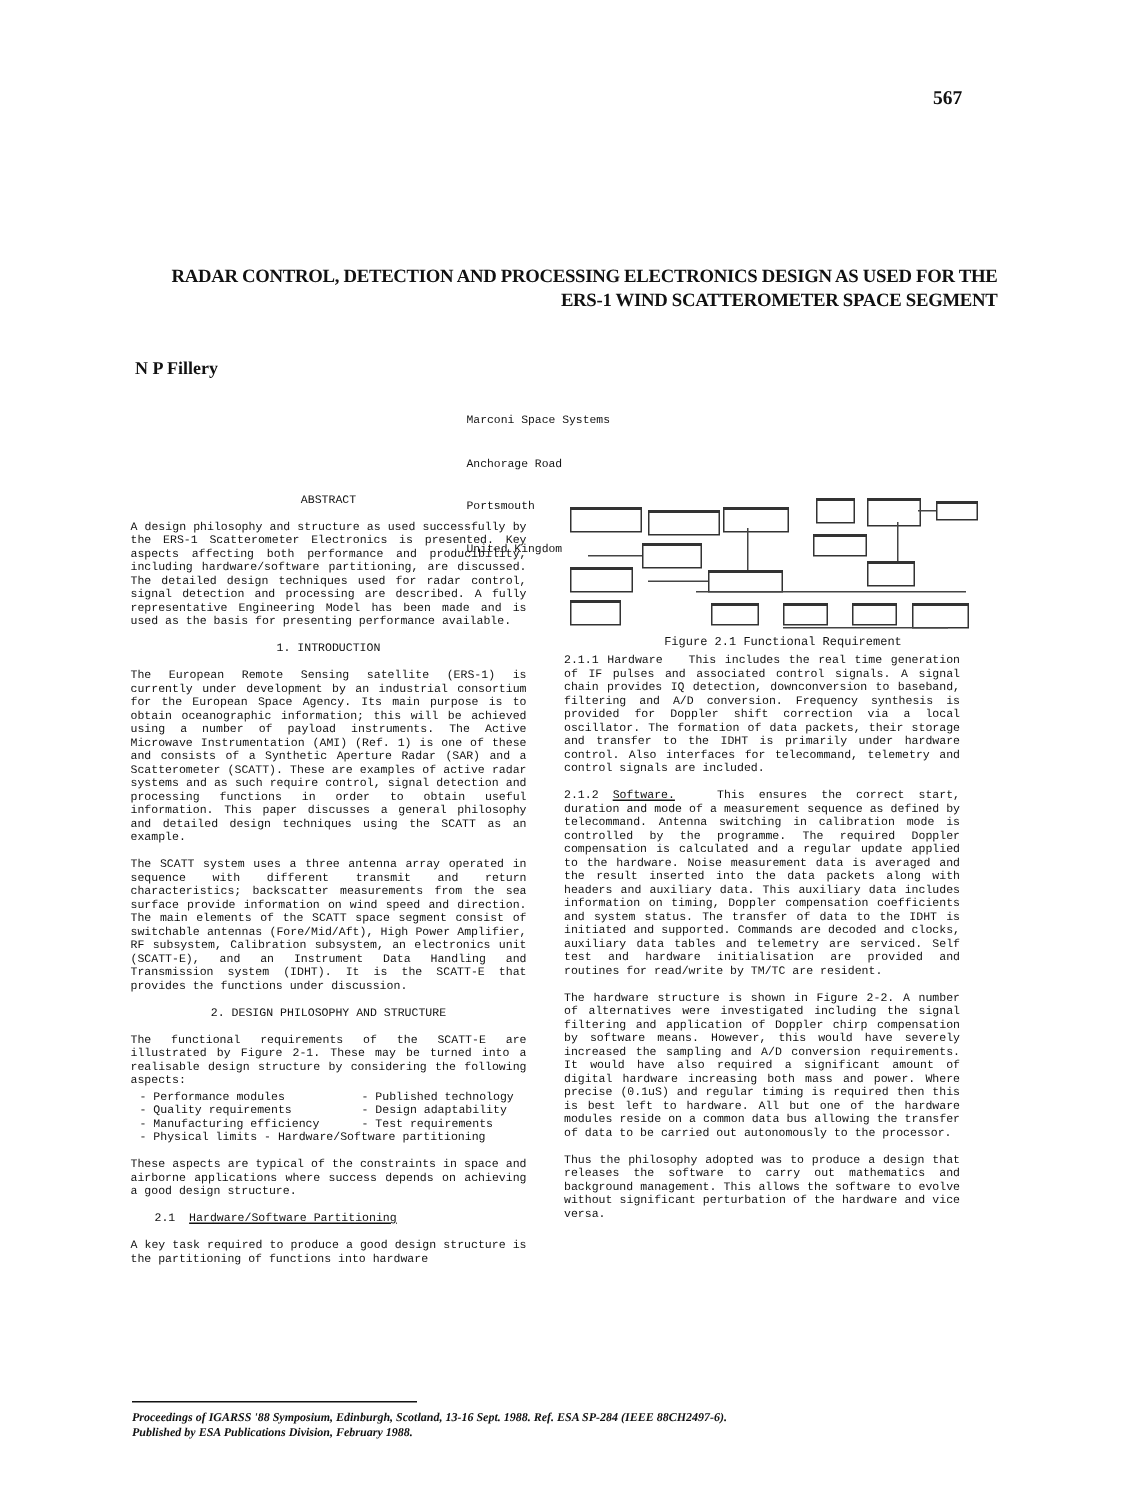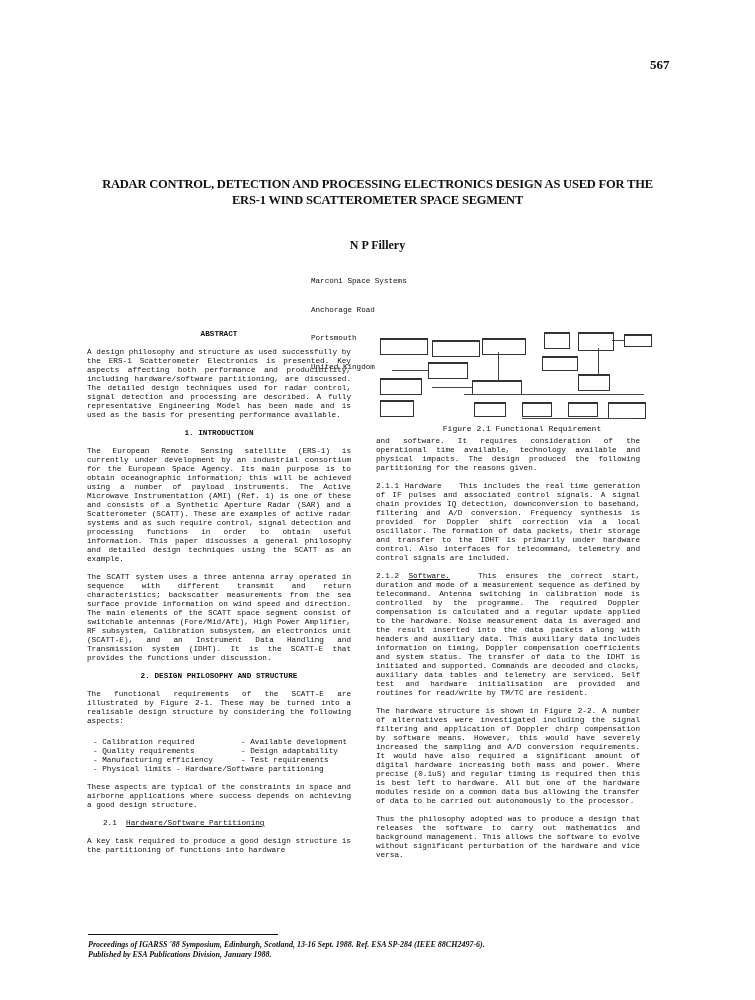--- a/index.html
+++ b/index.html
@@ -1,27 +1,27 @@
 <!DOCTYPE html>
 <html><head>
 <meta charset="utf-8">
 <style>
   html, body { margin: 0; padding: 0; background: #ffffff; }
   body { width: 755px; height: 1000px; position: relative; overflow: hidden; color: #111; }
   .serif { font-family: "Liberation Serif", "DejaVu Serif", serif; }
   .mono { font-family: "Liberation Mono", "DejaVu Sans Mono", monospace; }
-  #page-number { position: absolute; left: 622px; top: 57px; font-size: 13px; font-weight: bold; margin-left: 28px; }
-  #title { position: absolute; left: 90px; top: 176px; width: 575px; text-align: center; font-size: 12.5px; font-weight: bold; line-height: 16px; letter-spacing: -0.2px; }
-  #author { position: absolute; left: 90px; top: 238px; width: 575px; text-align: center; font-size: 12px; font-weight: bold; }
+  #page-number { position: absolute; left: 622px; top: 57px; font-size: 13px; font-weight: bold; }
+  #title { position: absolute; left: 90px; top: 176px; width: 575px; text-align: right; font-size: 12.5px; font-weight: bold; line-height: 16px; letter-spacing: -0.2px; }
+  #author { position: absolute; left: 90px; top: 238px; width: 575px; font-size: 12px; font-weight: bold; }
   #affil { position: absolute; left: 311px; top: 258px; font-size: 7.6px; line-height: 9.5px; white-space: pre; }
   .col { position: absolute; font-size: 7.7px; line-height: 9px; text-align: justify; }
   #left-col { left: 87px; top: 330px; width: 264px; }
   #right-col { left: 376px; top: 437px; width: 264px; }
   .col p { margin: 0 0 9px 0; }
-  .col h3 { margin: 0 0 9px 0; font-size: 7.7px; font-weight: bold; text-align: center; }
+  .col h3 { margin: 0 0 9px 0; font-size: 7.7px; font-weight: normal; text-align: center; }
   .col .sub { margin: 0 0 9px 16px; }
   .ul { text-decoration: underline; }
   .aspects { margin: 0 0 9px 0; }
   .aspects .row { display: flex; }
   .aspects .a { width: 148px; padding-left: 6px; }
   #figure { position: absolute; left: 372px; top: 330px; width: 300px; height: 90px; }
   #figure .box { position: absolute; border: 1px solid #333; border-top-width: 2px; }
   #figure .ln { position: absolute; background: #444; }
   #fig-caption { position: absolute; left: 372px; top: 424px; width: 300px; text-align: center; font-size: 8px; }
   #footer-rule { position: absolute; left: 88px; top: 934px; width: 190px; height: 1px; background: #111; }
@@ -46,25 +46,25 @@
   <div>United Kingdom</div>
 </div>
 
 <div id="left-col" class="col mono">
   <h3>ABSTRACT</h3>
   <p>A design philosophy and structure as used successfully by the ERS-1 Scatterometer Electronics is presented. Key aspects affecting both performance and producibility, including hardware/software partitioning, are discussed. The detailed design techniques used for radar control, signal detection and processing are described. A fully representative Engineering Model has been made and is used as the basis for presenting performance available.</p>
   <h3 style="">1.   INTRODUCTION</h3>
   <p>The European Remote Sensing satellite (ERS-1) is currently under development by an industrial consortium for the European Space Agency. Its main purpose is to obtain oceanographic information; this will be achieved using a number of payload instruments. The Active Microwave Instrumentation (AMI) (Ref. 1) is one of these and consists of a Synthetic Aperture Radar (SAR) and a Scatterometer (SCATT). These are examples of active radar systems and as such require control, signal detection and processing functions in order to obtain useful information. This paper discusses a general philosophy and detailed design techniques using the SCATT as an example.</p>
   <p>The SCATT system uses a three antenna array operated in sequence with different transmit and return characteristics; backscatter measurements from the sea surface provide information on wind speed and direction. The main elements of the SCATT space segment consist of switchable antennas (Fore/Mid/Aft), High Power Amplifier, RF subsystem, Calibration subsystem, an electronics unit (SCATT-E), and an Instrument Data Handling and Transmission system (IDHT). It is the SCATT-E that provides the functions under discussion.</p>
   <h3>2.   DESIGN PHILOSOPHY AND STRUCTURE</h3>
-  <p style="margin-bottom:12px">The functional requirements of the SCATT-E are illustrated by Figure 2-1. These may be turned into a realisable design structure by considering the following aspects:</p>
+  <p style="margin-bottom:2px">The functional requirements of the SCATT-E are illustrated by Figure 2-1. These may be turned into a realisable design structure by considering the following aspects:</p>
   <div class="aspects">
     <div class="row">
-      <span class="a">- Calibration required</span>
-      <span>- Available development</span>
+      <span class="a">- Performance modules</span>
+      <span>- Published technology</span>
     </div>
     <div class="row">
       <span class="a">- Quality requirements</span>
       <span>- Design adaptability</span>
     </div>
     <div class="row">
       <span class="a">- Manufacturing efficiency</span>
       <span>- Test requirements</span>
     </div>
     <div class="row">
@@ -99,28 +99,27 @@
   <div class="ln" style="left:92px;top:64px;width:180px;height:1px"></div>
   <div class="ln" style="left:150px;top:88px;width:110px;height:1px"></div>
   <div class="ln" style="left:126px;top:22px;width:1px;height:28px"></div>
   <div class="ln" style="left:226px;top:18px;width:1px;height:26px"></div>
   <div class="ln" style="left:240px;top:10px;width:12px;height:1px"></div>
   <div class="ln" style="left:20px;top:40px;width:36px;height:1px"></div>
 </div>
 <div id="fig-caption" class="mono">Figure 2.1 Functional Requirement</div>
 
 <div id="right-col" class="col mono">
-  <p>and software. It requires consideration of the operational time available, technology available and physical impacts. The design produced the following partitioning for the reasons given.</p>
   <p>
     <span>2.1.1 Hardware</span>&nbsp;&nbsp;&nbsp;<span>This includes the real time generation of IF pulses and associated control signals. A signal chain provides IQ detection, downconversion to baseband, filtering and A/D conversion. Frequency synthesis is provided for Doppler shift correction via a local oscillator. The formation of data packets, their storage and transfer to the IDHT is primarily under hardware control. Also interfaces for telecommand, telemetry and control signals are included.</span>
   </p>
   <p>
     <span>2.1.2</span>&nbsp;<span class="ul">Software.</span>&nbsp;&nbsp;&nbsp;<span>This ensures the correct start, duration and mode of a measurement sequence as defined by telecommand. Antenna switching in calibration mode is controlled by the programme. The required Doppler compensation is calculated and a regular update applied to the hardware. Noise measurement data is averaged and the result inserted into the data packets along with headers and auxiliary data. This auxiliary data includes information on timing, Doppler compensation coefficients and system status. The transfer of data to the IDHT is initiated and supported. Commands are decoded and clocks, auxiliary data tables and telemetry are serviced. Self test and hardware initialisation are provided and routines for read/write by TM/TC are resident.</span>
   </p>
   <p>The hardware structure is shown in Figure 2-2. A number of alternatives were investigated including the signal filtering and application of Doppler chirp compensation by software means. However, this would have severely increased the sampling and A/D conversion requirements. It would have also required a significant amount of digital hardware increasing both mass and power. Where precise (0.1uS) and regular timing is required then this is best left to hardware. All but one of the hardware modules reside on a common data bus allowing the transfer of data to be carried out autonomously to the processor.</p>
   <p>Thus the philosophy adopted was to produce a design that releases the software to carry out mathematics and background management. This allows the software to evolve without significant perturbation of the hardware and vice versa.</p>
 </div>
 
 <div id="footer-rule"></div>
 <div id="footer" class="serif">
   <div>Proceedings of IGARSS '88 Symposium, Edinburgh, Scotland, 13-16 Sept. 1988. Ref. ESA SP-284 (IEEE 88CH2497-6).</div>
-  <div>Published by ESA Publications Division, January 1988.</div>
+  <div>Published by ESA Publications Division, February 1988.</div>
 </div>
 
 </body></html>

